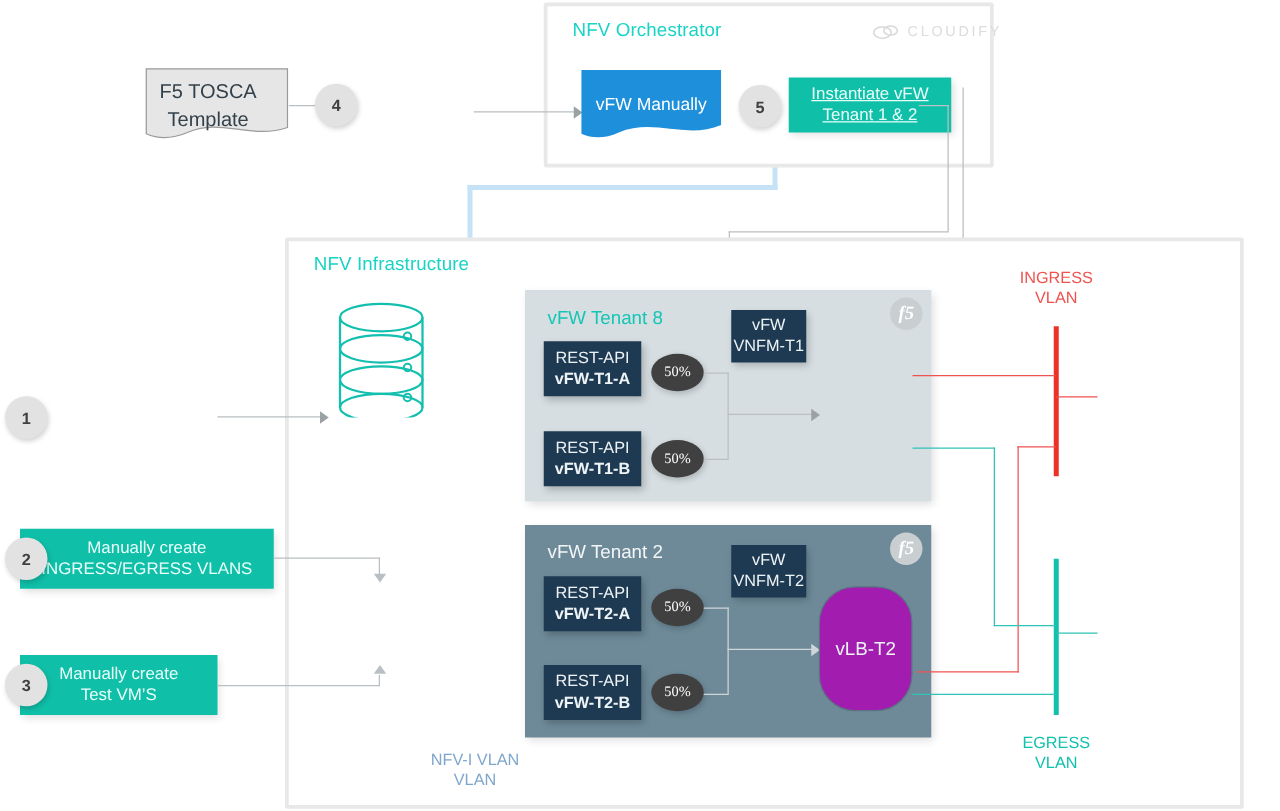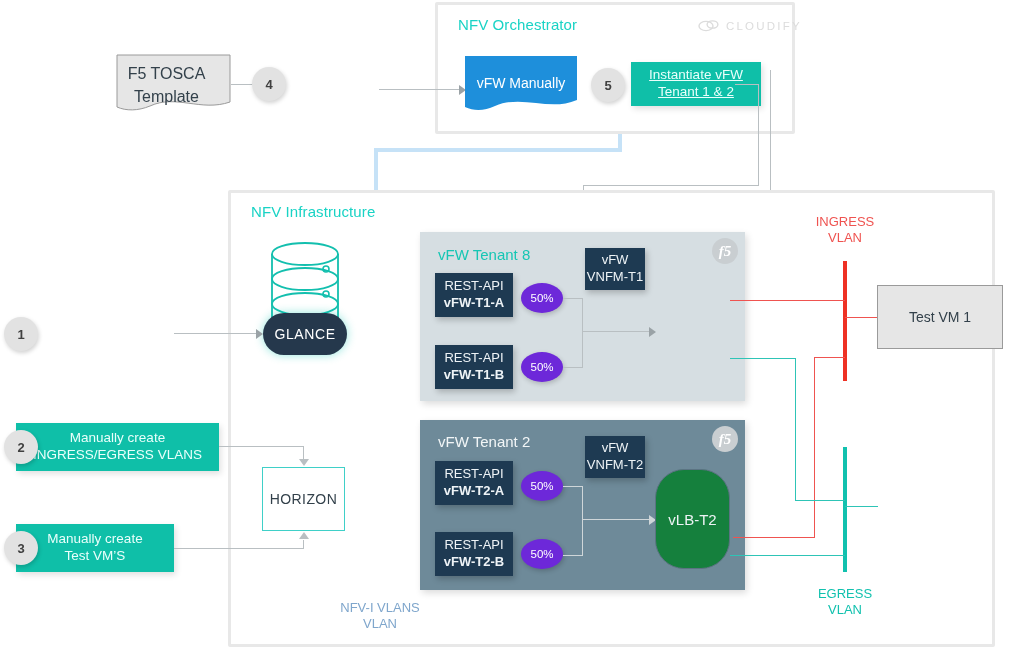--- a/index.html
+++ b/index.html
@@ -25,27 +25,27 @@
   .tenant1{background:#d6dee2;}
   .tenant2{background:#6e8a99;}
   .tenant-title{font-size:15px;white-space:nowrap;}
   .t1title{color:#16c6b4;}
   .t2title{color:#f2f6f7;}
 
   .navy-box{background:#1e3a52;color:#eef3f6;display:flex;flex-direction:column;
             align-items:center;justify-content:center;text-align:center;font-size:13px;line-height:1.3;
             box-shadow:2px 3px 6px rgba(0,0,0,.22);}
   .navy-box .b{font-weight:bold;}
-  .pct{background:#6d28d9;color:#ffffff;border-radius:50%;display:flex;align-items:center;
-       justify-content:center;font-size:11.5px;box-shadow:1px 2px 5px rgba(0,0,0,.2);}
+  .pct{background:#404040;color:#ffffff;border-radius:50%;display:flex;align-items:center;
+       justify-content:center;font-size:11.5px;box-shadow:1px 2px 5px rgba(0,0,0,.2);font-family:Liberation Serif, serif;}
 
   .vlb{border:1.5px solid #5b7382;display:flex;align-items:center;justify-content:center;
        font-size:15px;}
   .vlb1{background:#d6dee2;color:#34495b;}
-  .vlb2{background:#15803d;color:#edf3f5;border-radius:29px;}
+  .vlb2{background:#a21caf;color:#edf3f5;border-radius:29px;}
 
   
   .grey-box{background:#e6e6e6;border:1px solid #9a9a9a;color:#33414b;
             display:flex;align-items:center;justify-content:center;text-align:center;font-size:14px;}
   .tosca{position:absolute;}
   .blueprint{position:absolute;}
 
   .horizon{border:1.5px solid #3fd0c8;background:#ffffff;color:#33414b;
            display:flex;align-items:center;justify-content:center;font-size:14px;letter-spacing:.4px;}
   .glance{background:#25384c;color:#ffffff;border-radius:22px;display:flex;align-items:center;
@@ -160,23 +160,21 @@
         <ellipse cx="39" cy="64" rx="33" ry="11"></ellipse>
         <path d="M6,64 V86"></path>
           <path d="M72,64 V86"></path>
         <ellipse cx="39" cy="86" rx="33" ry="11"></ellipse>
       </g>
       <circle cx="60" cy="29" r="3" fill="none" stroke="#13bfae" stroke-width="1.6"></circle>
       <circle cx="60" cy="54" r="3" fill="none" stroke="#13bfae" stroke-width="1.6"></circle>
       <circle cx="60" cy="78" r="3" fill="none" stroke="#13bfae" stroke-width="1.6"></circle>
     </svg>
   </div>
-  <div class="glance abs" style="left:263px;top:313px;width:84px;height:42px;">GLANCE</div>
-
-  <div class="horizon abs" style="left:262px;top:467px;width:83px;height:64px;">HORIZON</div>
+
 
   <div class="step-num abs" style="left:4px;top:317px;">1</div>
   <div class="ln h-grey abs" style="left:174px;top:333px;width:86px;"></div>
   <div class="arrow-r abs" style="left:256px;top:329px;"></div>
 
   <div class="step-box abs" style="left:16px;top:423px;width:203px;height:48px;">
     <div>
       <div>Manually create</div>
       <div>INGRESS/EGRESS VLANS</div>
     </div>
@@ -275,20 +273,19 @@
   </div>
 
   <div class="ln h-teal abs" style="left:730px;top:358px;width:66px;"></div>
   <div class="ln v-teal abs" style="left:795px;top:358px;height:143px;"></div>
   <div class="ln h-teal abs" style="left:795px;top:500px;width:50px;"></div>
 
   <div class="ln h-teal abs" style="left:730px;top:555px;width:115px;"></div>
 
   <div class="ln h-teal abs" style="left:845px;top:506px;width:33px;"></div>
 
-  <div class="grey-box abs" style="left:877px;top:285px;width:126px;height:64px;">Test VM 1</div>
 
   <div class="vlan-label lbl-blue abs" style="left:320px;top:600px;width:120px;">
-    <div>NFV-I VLANS</div>
+    <div>NFV-I VLAN</div>
     <div>VLAN</div>
   </div>
 
 </div>
 
 </body></html>

